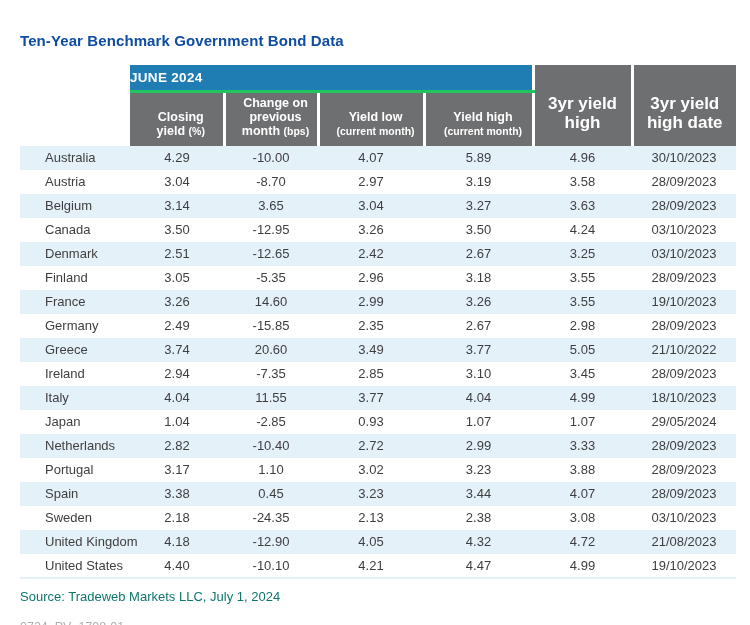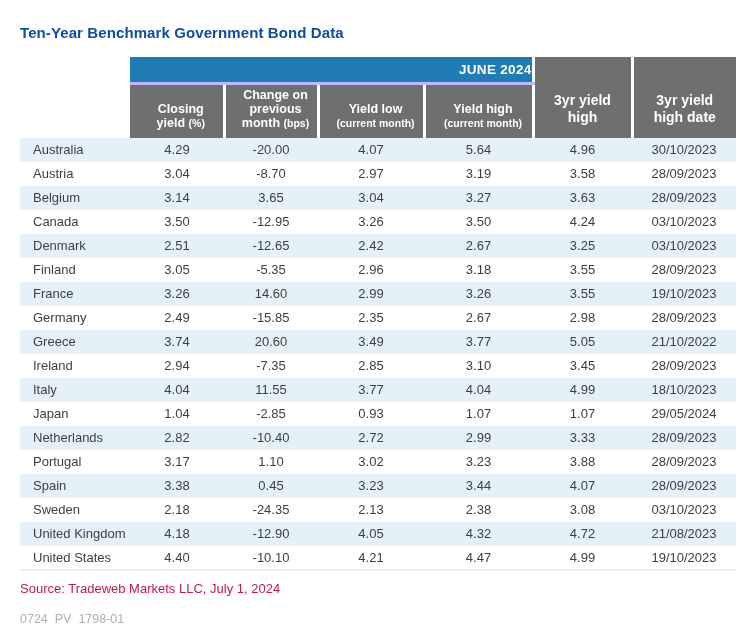--- a/index.html
+++ b/index.html
@@ -11,80 +11,80 @@
     --doc-id-gray:#ADAFB2;
   }
   *{box-sizing:border-box;}
   html,body{margin:0;padding:0;background:#ffffff;}
   body{font-family:"Liberation Sans", sans-serif;}
   .page{width:750px;height:625px;padding:16px 14px 0 20px;background:#fff;overflow:hidden;}
   .title{
     color:var(--title-blue);
     font-size:15px;
     font-weight:bold;
-    margin:8px 0 16px 0;
+    margin:16px 0 16px 0;
     letter-spacing:0.1px;
   }
   table{
     border-collapse:collapse;
     table-layout:fixed;
     width:716px;
     border-bottom:2px solid var(--row-alt-blue);
   }
   th,td{padding:0;}
   thead td.spacer{background:#fff;}
   th.band{
     background:var(--band-blue);
     color:#fff;
     font-size:13.5px;
     font-weight:bold;
-    text-align:right;
+    text-align:left;
     vertical-align:middle;
     height:26px;
-    border-bottom:3px solid #c4b5fd;
+    border-bottom:3px solid #22c55e;
     letter-spacing:0.3px;
   }
   th.hcell{
     background:var(--header-gray);
     color:#fff;
     font-weight:bold;
     text-align:center;
     line-height:1.15;
   }
   th.sub{
     height:54px;
     font-size:12.5px;
     vertical-align:bottom;
     padding:3px 3px 7px 12px;
     border-left:3px solid #fff;
   }
   th.sub:first-of-type{border-left:none;}
   th.tall{
-    font-size:14px;
+    font-size:17px;
     vertical-align:bottom;
     padding:3px 13px 13px 13px;
     border-left:3px solid #fff;
   }
   th .small-note{font-size:10.5px;font-weight:bold;margin-top:16px;}
   tbody td{
     height:24px;
     font-size:13px;
     color:var(--body-text);
     text-align:center;
     white-space:nowrap;
   }
-  tbody td.country{text-align:left;padding-left:13px;}
+  tbody td.country{text-align:left;padding-left:25px;}
   tbody tr.alt{background:var(--row-alt-blue);}
   .footer{
     width:716px;
     margin-top:10px;
     display:flex;
     justify-content:space-between;
     font-size:13px;
-    color:#be185d;
+    color:#0f766e;
   }
   .doc-id{
     margin-top:16px;
     font-size:12.5px;
     color:var(--doc-id-gray);
   }
 </style>
 </head>
 <body>
 
@@ -114,23 +114,23 @@
         <th class="hcell sub"><span>Closing yield</span> <span class="small-note">(%)</span></th>
         <th class="hcell sub"><span>Change on previous month</span> <span class="small-note">(bps)</span></th>
         <th class="hcell sub"><span>Yield low</span> <span class="small-note">(current month)</span></th>
         <th class="hcell sub"><span>Yield high</span> <span class="small-note">(current month)</span></th>
       </tr>
     </thead>
     <tbody>
         <tr class="alt">
           <td class="country">Australia</td>
           <td>4.29</td>
-          <td>-20.00</td>
+          <td>-10.00</td>
           <td>4.07</td>
-          <td>5.64</td>
+          <td>5.89</td>
           <td>4.96</td>
           <td>30/10/2023</td>
         </tr>
         <tr>
           <td class="country">Austria</td>
           <td>3.04</td>
           <td>-8.70</td>
           <td>2.97</td>
           <td>3.19</td>
           <td>3.58</td>

